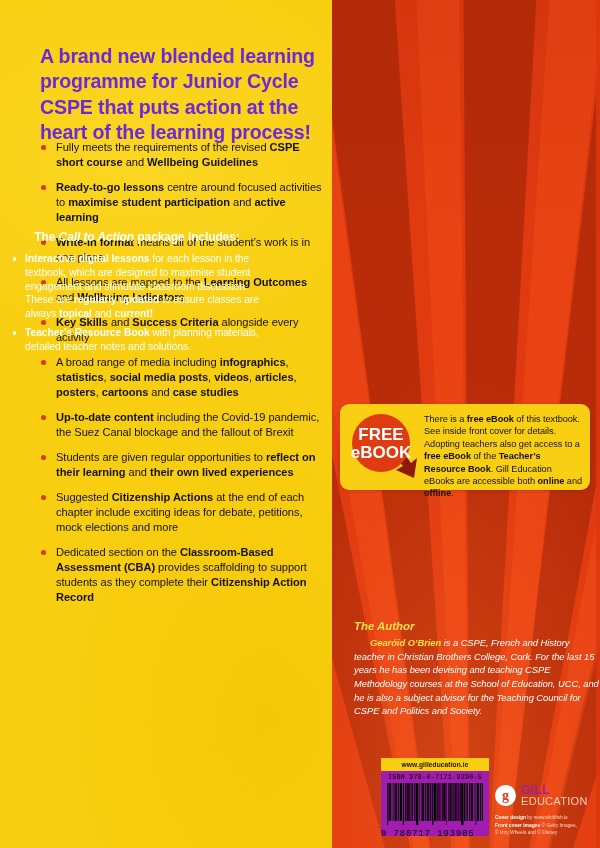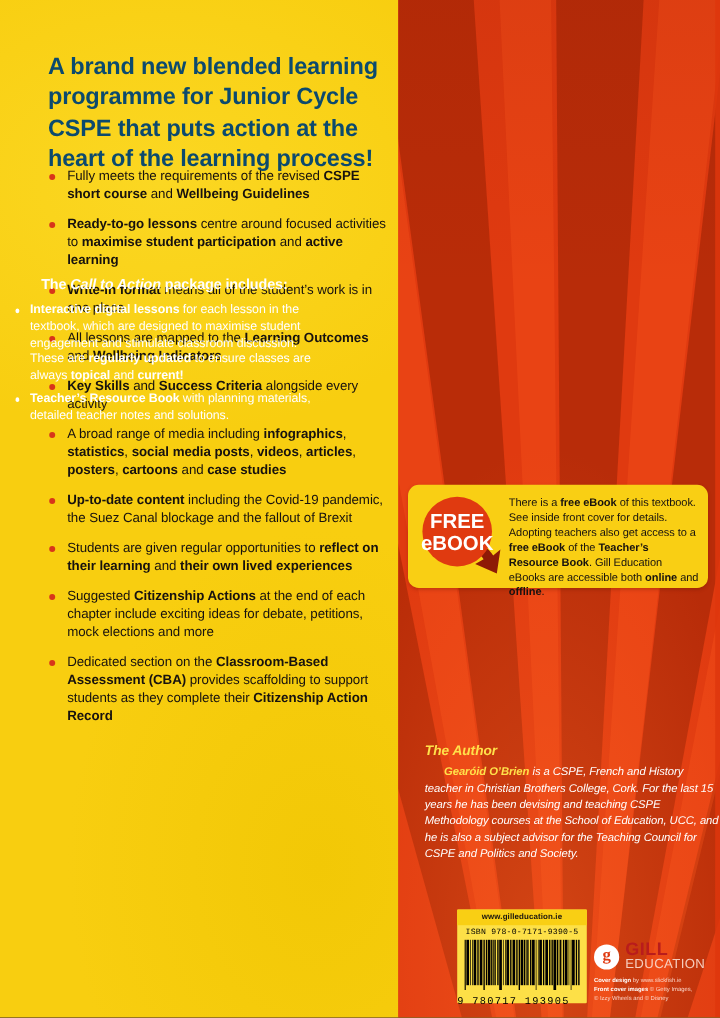--- a/index.html
+++ b/index.html
@@ -65,21 +65,21 @@
 
   
   .headline {
     position: absolute;
     left: 40px;
     top: 44px;
     width: 278px;
     font-size: 19.6px;
     line-height: 1.29;
     font-weight: bold;
-    color: #0c4a6e;
+    color: #6d28d9;
     letter-spacing: -0.15px;
   }
 
   .left-bullets {
     position: absolute;
     left: 40px;
     top: 140px;
     width: 285px;
   }
   .lb {
@@ -191,21 +191,21 @@
   }
   .author-body b { font-weight: bold; color: #FFE14A; margin-left: 16px; }
 
   
   .barcode-wrap {
     position: absolute;
     left: 381px;
     top: 758px;
     width: 108px;
     height: 78px;
-    background: #fde047;
+    background: #a21caf;
     border-radius: 1px;
   }
   .barcode-url {
     height: 13px;
     background: #F9CF14;
     color: #181410;
     font-size: 6.6px;
     font-weight: bold;
     display: flex;
     align-items: center;
@@ -249,22 +249,22 @@
     font-size: 14px;
     font-weight: bold;
     display: flex;
     align-items: center;
     justify-content: center;
     font-family: "Liberation Serif", serif;
     line-height: 1;
   }
   .gill-words { line-height: 1.0; }
   .gill-1 {
-    color: #b91c1c;
-    font-size: 15px;
+    color: #a21caf;
+    font-size: 12px;
     font-weight: bold;
     letter-spacing: 0.4px;
   }
   .gill-2 {
     color: #FAD9CC;
     font-size: 11px;
     font-weight: normal;
     letter-spacing: 0.3px;
     opacity: 0.92;
   }

